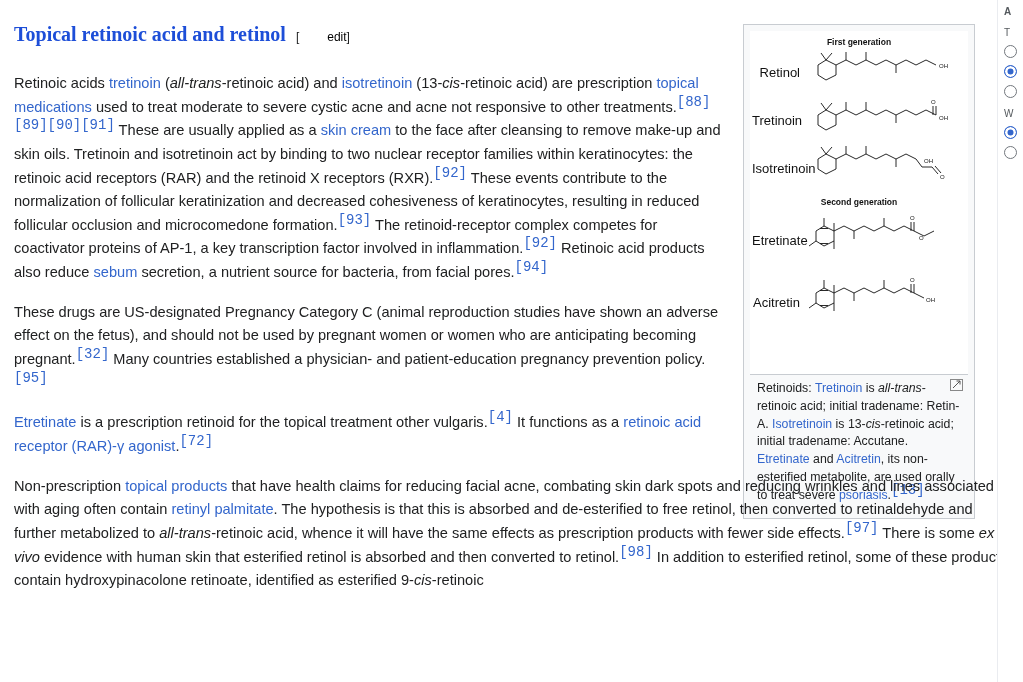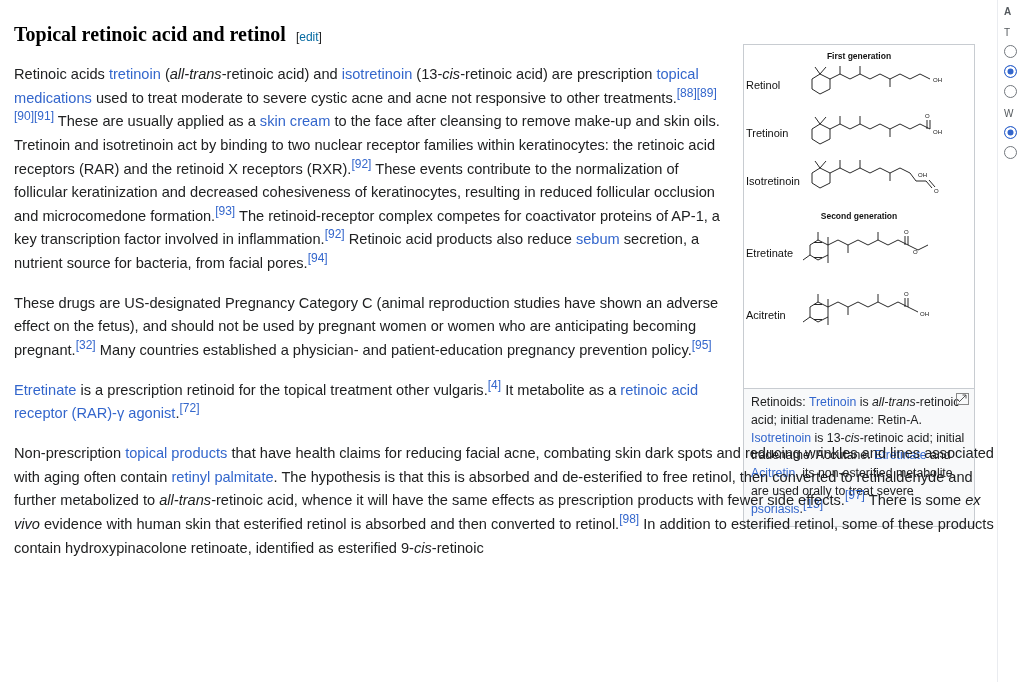--- a/index.html
+++ b/index.html
@@ -20,62 +20,62 @@
   .content {
     position: absolute;
     left: 14px;
     top: 22px;
     width: 995px;
   }
   h2.section-title {
     font-family: "Liberation Serif", serif;
     font-size: 20px;
     font-weight: bold;
-    margin: 0 0 5px 0;
+    margin: 0 0 14px 0;
     padding: 0;
     line-height: 1.2;
-    color: #000000;
+    color: #1d4ed8;
     display: inline-block;
   }
   .edit-link {
     font-family: "Liberation Sans", sans-serif;
     font-size: 12px;
     font-weight: normal;
     color: #202122;
     margin-left: 10px;
     white-space: nowrap;
   }
-  .edit-link a { color: #0369a1; text-decoration: none; }
+  .edit-link a { color: #000000; text-decoration: none; margin-left: 28px; }
   .title-row { display: flex; align-items: baseline; margin-bottom: 12px; }
 
   p {
     font-size: 14.6px;
     line-height: 1.62;
     margin: 0 0 16px 0;
     color: #202122;
     text-align: left;
   }
   a.wl { color: #3366cc; text-decoration: none; }
-  sup.ref { font-size: 12px; vertical-align: super; line-height: 0; }
+  sup.ref { font-size: 14px; vertical-align: super; line-height: 0; font-family: Liberation Mono, monospace; }
   sup.ref a { color: #3366cc; text-decoration: none; }
   i { font-style: italic; margin-top: 28px; }
 
   
   .wrapcol { width: 712px; }
   .fullcol { width: 995px; }
 
   
   .thumb {
     position: absolute;
     right: 48px;
-    top: 44px;
+    top: 24px;
     width: 232px;
     border: 1px solid #c8ccd1;
     background: #f8f9fa;
-    padding: 0;
+    padding: 6px;
   }
   .thumb-img {
     background: #ffffff;
     border-bottom: 1px solid #c8ccd1;
     height: 344px;
     position: relative;
     overflow: hidden;
   }
   .thumb-caption {
     font-size: 12.3px;
@@ -102,23 +102,24 @@
     margin-top: 6px;
   }
   .mol-row {
     position: relative;
     height: 48px;
   }
   .mol-name {
     position: absolute;
     left: 2px;
     top: 18px;
-    font-size: 11px;
+    font-size: 13px;
     color: #111;
     width: 48px;
+    text-align: right;
   }
   .mol-draw {
     position: absolute;
     left: 54px;
     top: 0;
     right: 2px;
     height: 48px;
   }
   .mol-draw svg { display: block; }
 
@@ -303,21 +304,21 @@
 
     <div class="title-row">
       <h2 class="section-title">Topical retinoic acid and retinol</h2>
       <span class="edit-link"><span>[</span><a href="#">edit</a><span>]</span></span>
     </div>
 
     <p class="wrapcol"><span>Retinoic acids </span><a class="wl" href="#">tretinoin</a><span> (</span><i>all-trans</i><span>-retinoic acid) and </span><a class="wl" href="#">isotretinoin</a><span> (13-</span><i>cis</i><span>-retinoic acid) are prescription </span><a class="wl" href="#">topical medications</a><span> used to treat moderate to severe cystic acne and acne not responsive to other treatments.</span><sup class="ref"><a href="#">[88]</a></sup><sup class="ref"><a href="#">[89]</a></sup><sup class="ref"><a href="#">[90]</a></sup><sup class="ref"><a href="#">[91]</a></sup><span> These are usually applied as a </span><a class="wl" href="#">skin cream</a><span> to the face after cleansing to remove make-up and skin oils. Tretinoin and isotretinoin act by binding to two nuclear receptor families within keratinocytes: the retinoic acid receptors (RAR) and the retinoid X receptors (RXR).</span><sup class="ref"><a href="#">[92]</a></sup><span> These events contribute to the normalization of follicular keratinization and decreased cohesiveness of keratinocytes, resulting in reduced follicular occlusion and microcomedone formation.</span><sup class="ref"><a href="#">[93]</a></sup><span> The retinoid-receptor complex competes for coactivator proteins of AP-1, a key transcription factor involved in inflammation.</span><sup class="ref"><a href="#">[92]</a></sup><span> Retinoic acid products also reduce </span><a class="wl" href="#">sebum</a><span> secretion, a nutrient source for bacteria, from facial pores.</span><sup class="ref"><a href="#">[94]</a></sup></p>
 
     <p class="wrapcol"><span>These drugs are US-designated Pregnancy Category C (animal reproduction studies have shown an adverse effect on the fetus), and should not be used by pregnant women or women who are anticipating becoming pregnant.</span><sup class="ref"><a href="#">[32]</a></sup><span> Many countries established a physician- and patient-education pregnancy prevention policy.</span><sup class="ref"><a href="#">[95]</a></sup></p>
 
-    <p class="wrapcol"><a class="wl" href="#">Etretinate</a><span> is a prescription retinoid for the topical treatment other vulgaris.</span><sup class="ref"><a href="#">[4]</a></sup><span> It metabolite as a </span><a class="wl" href="#">retinoic acid receptor (RAR)-γ agonist</a><span>.</span><sup class="ref"><a href="#">[72]</a></sup></p>
+    <p class="wrapcol"><a class="wl" href="#">Etretinate</a><span> is a prescription retinoid for the topical treatment other vulgaris.</span><sup class="ref"><a href="#">[4]</a></sup><span> It functions as a </span><a class="wl" href="#">retinoic acid receptor (RAR)-γ agonist</a><span>.</span><sup class="ref"><a href="#">[72]</a></sup></p>
 
     <p class="fullcol"><span>Non-prescription </span><a class="wl" href="#">topical products</a><span> that have health claims for reducing facial acne, combating skin dark spots and reducing wrinkles and lines associated with aging often contain </span><a class="wl" href="#">retinyl palmitate</a><span>. The hypothesis is that this is absorbed and de-esterified to free retinol, then converted to retinaldehyde and further metabolized to </span><i>all-trans</i><span>-retinoic acid, whence it will have the same effects as prescription products with fewer side effects.</span><sup class="ref"><a href="#">[97]</a></sup><span> There is some </span><i>ex vivo</i><span> evidence with human skin that esterified retinol is absorbed and then converted to retinol.</span><sup class="ref"><a href="#">[98]</a></sup><span> In addition to esterified retinol, some of these products contain hydroxypinacolone retinoate, identified as esterified 9-</span><i>cis</i><span>-retinoic</span></p>
 
   </div>
 
   <div class="rail">
     <div class="rail-title">A</div>
     <div class="rail-sub">T</div>
     <div class="radio"></div>
     <div class="radio on"></div>

